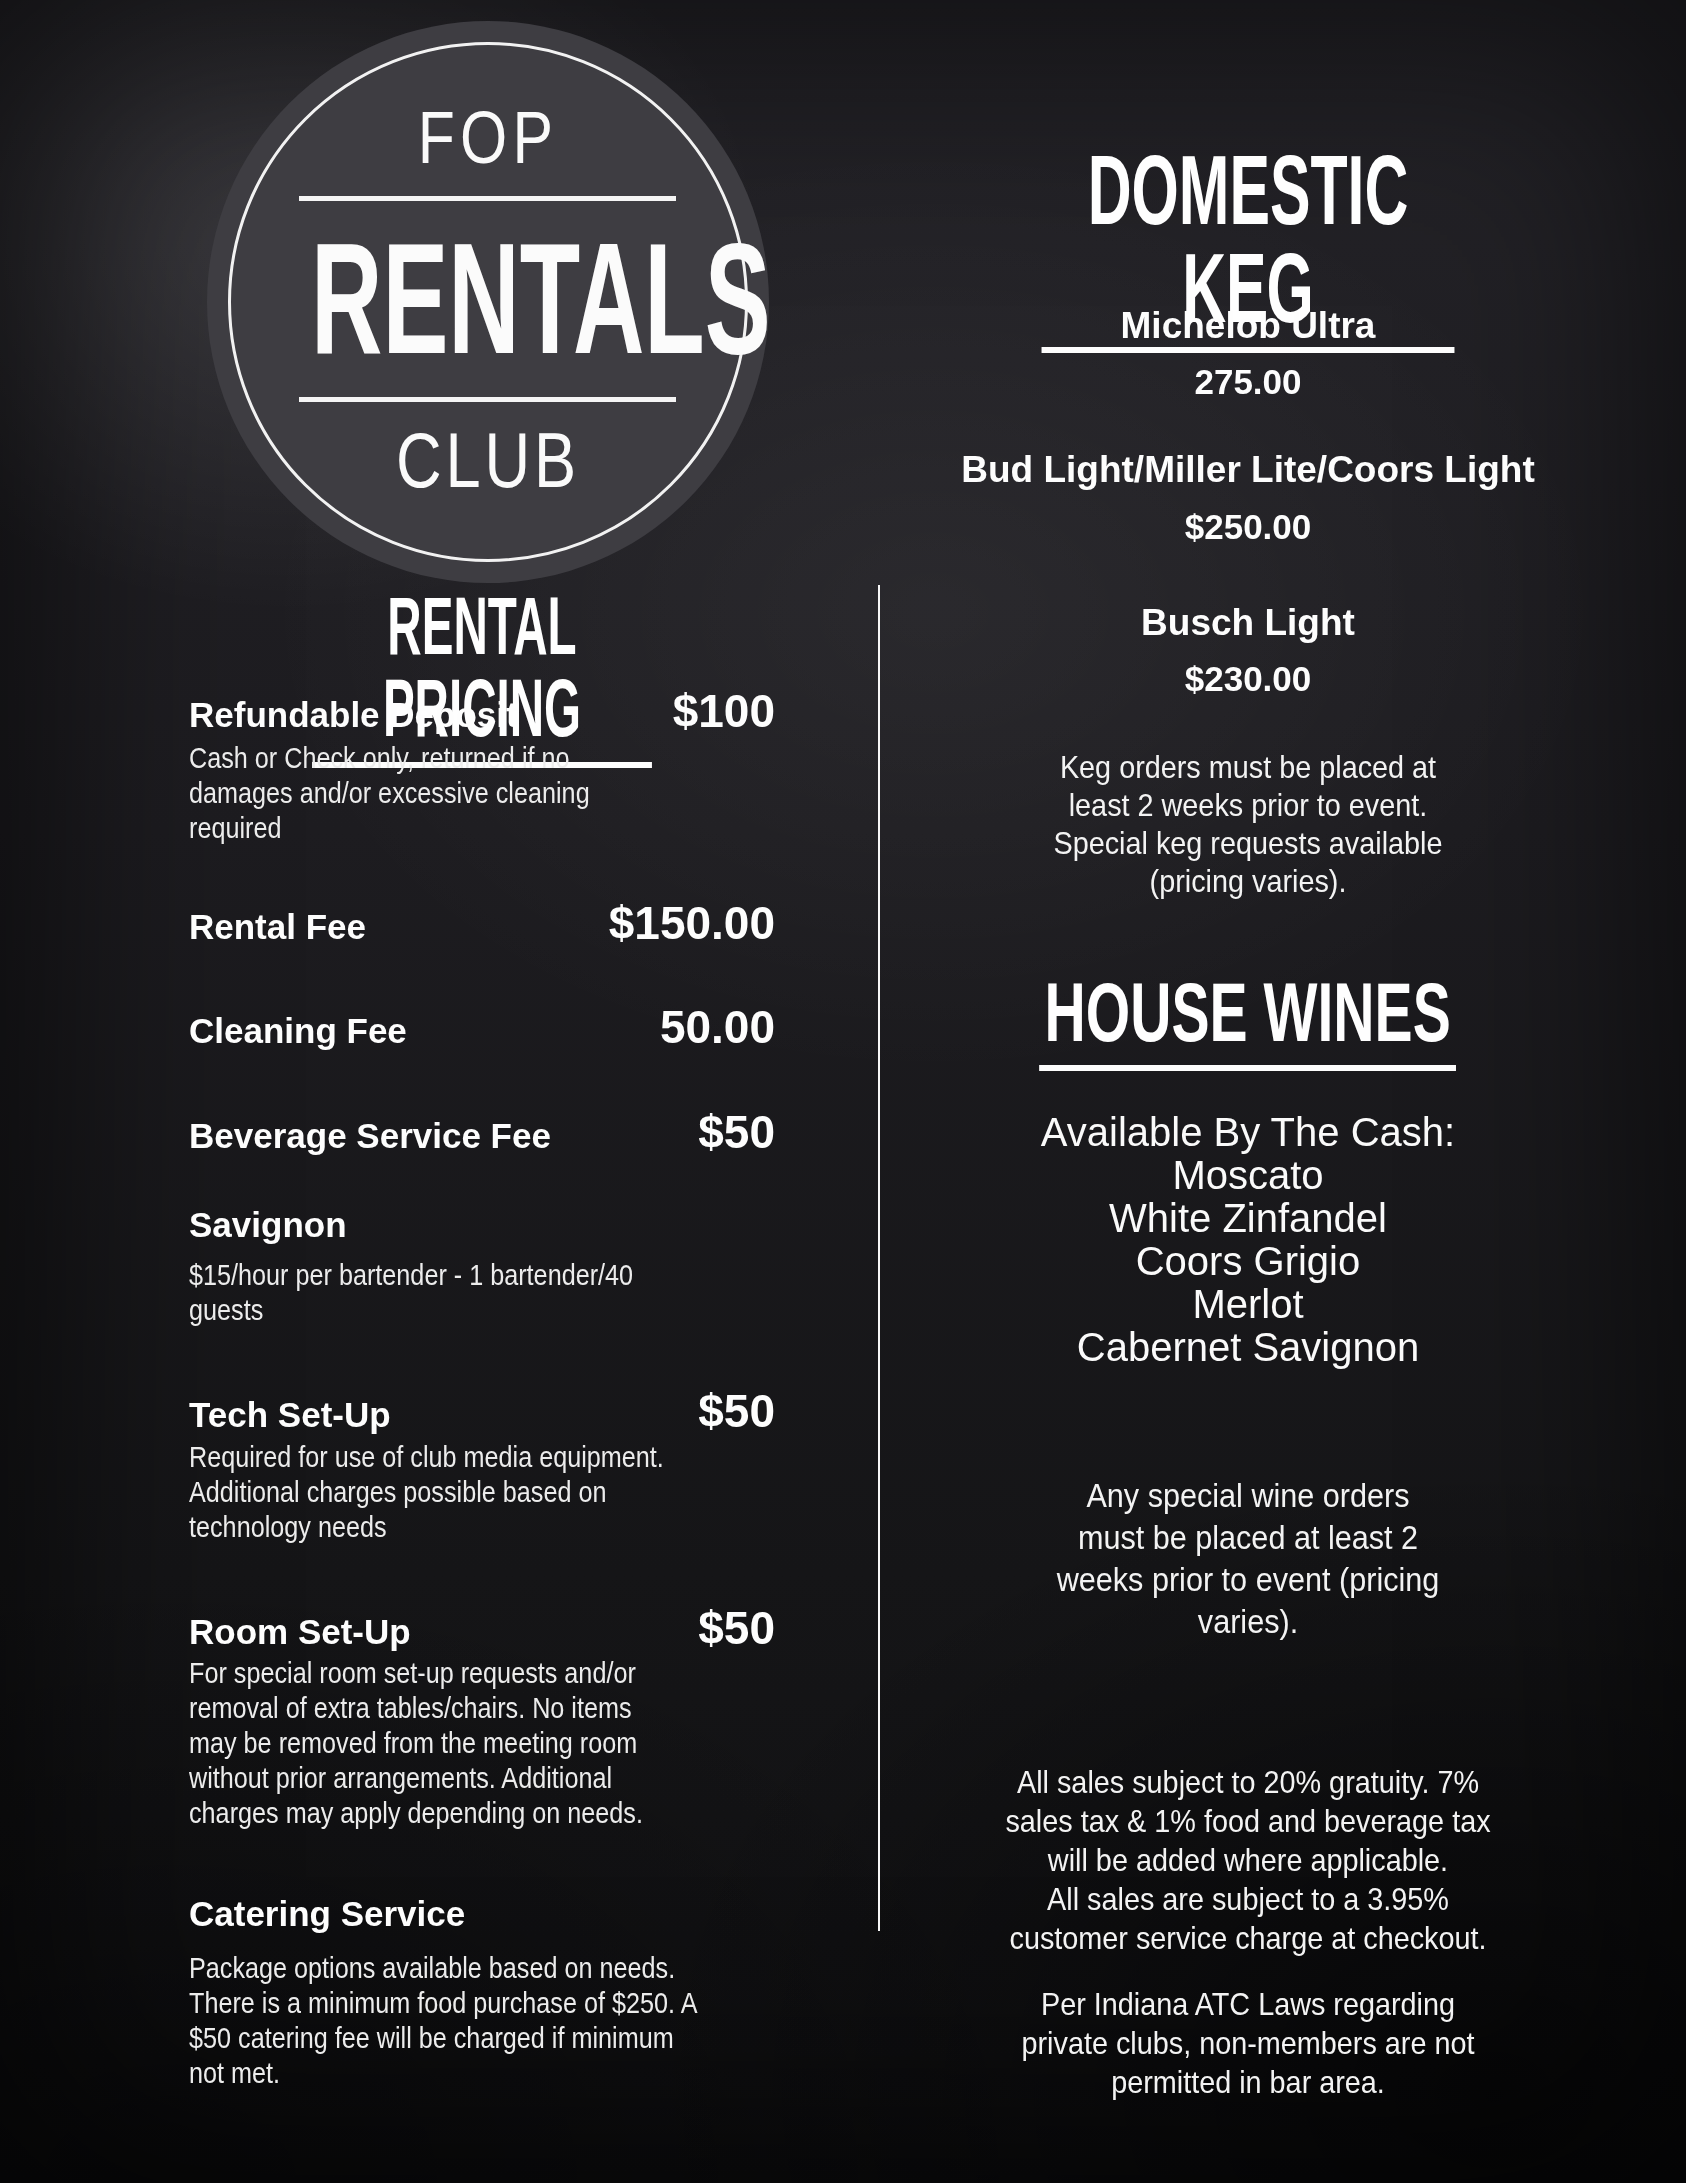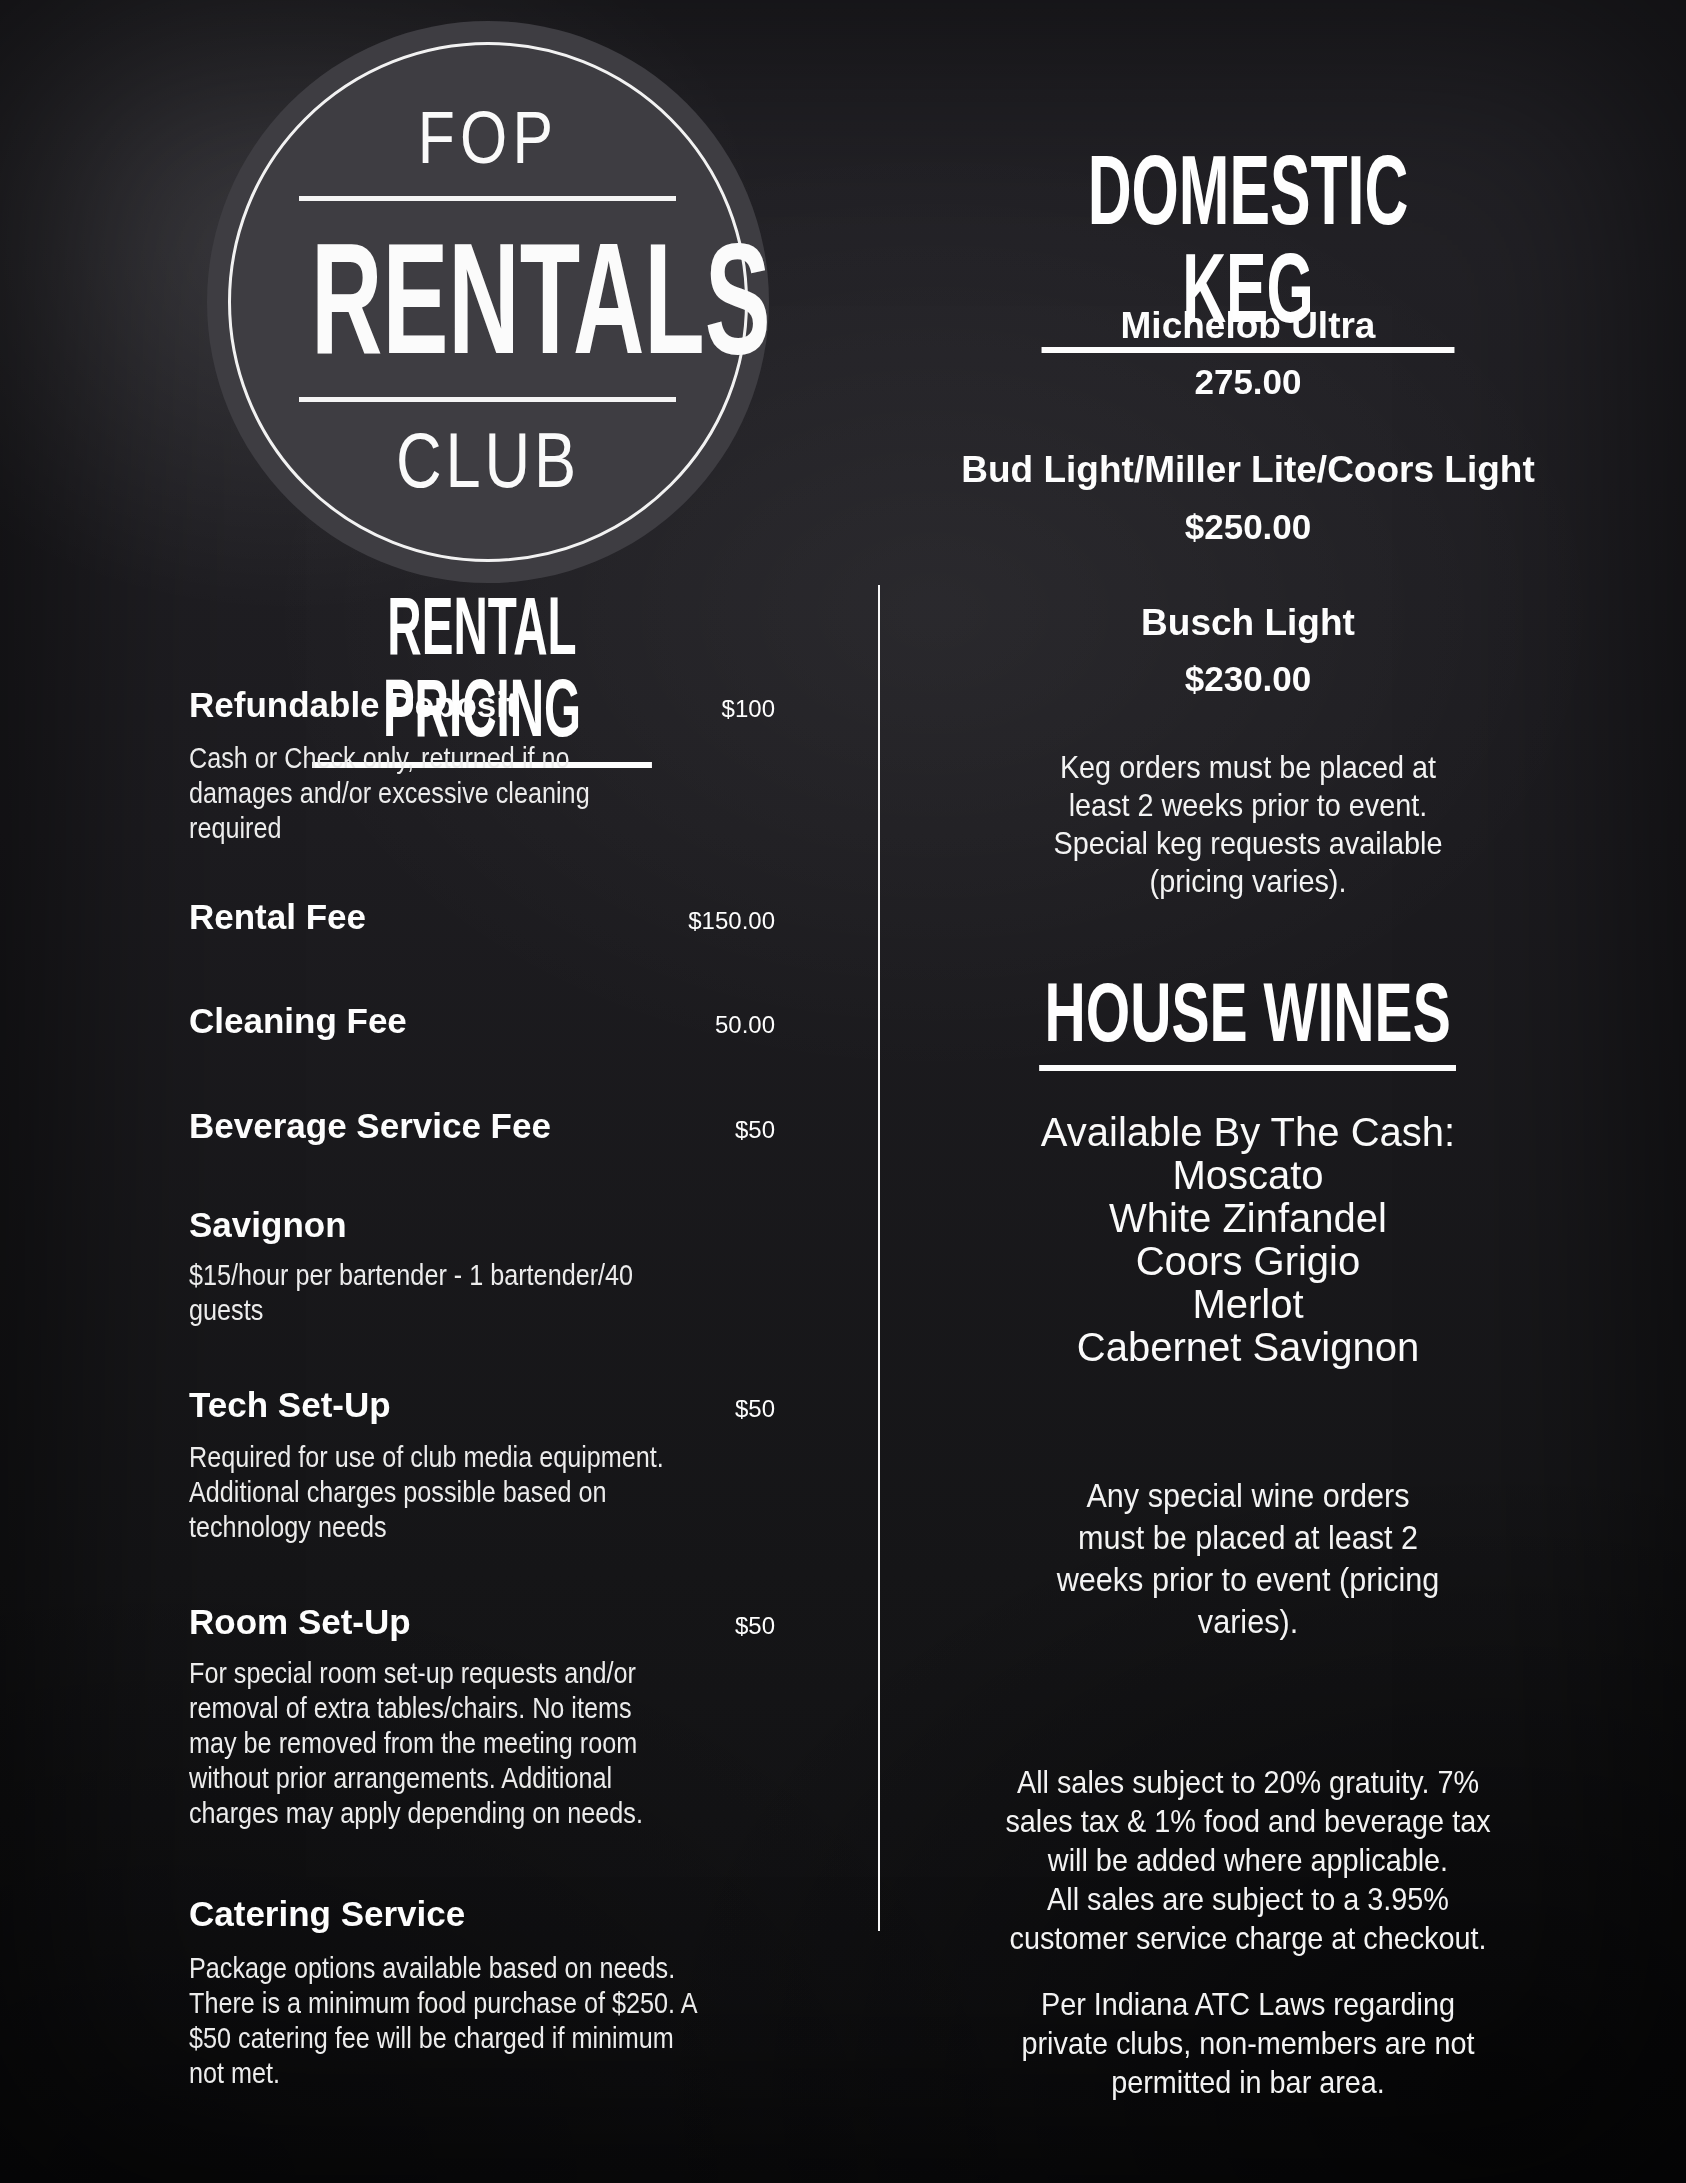--- a/index.html
+++ b/index.html
@@ -33,21 +33,21 @@
   .hwrap{position:absolute;text-align:center;}
   .hd{display:inline-block;font-weight:bold;line-height:1;color:#fefefe;
     border-bottom:6.4px solid #fdfdfd;}
   .hd.rental{font-size:82px;padding:0 6.4px 13px;transform:scaleX(0.58);transform-origin:center top;}
   .hd.keg{font-size:98px;padding:0 8px 9.6px;transform:scaleX(0.62);transform-origin:center top;}
   .hd.wines{font-size:84px;padding:0 8px 11.2px;transform:scaleX(0.68);transform-origin:center top;}
   
   .row{position:absolute;left:189px;width:586px;display:flex;
     justify-content:space-between;align-items:baseline;}
   .iname{font-size:35px;font-weight:bold;line-height:1.2;color:#fdfdfd;}
-  .iprice{font-size:24px;font-weight:normal;line-height:1.2;color:#fdfdfd;}
+  .iprice{font-size:46px;font-weight:bold;line-height:1.2;color:#fdfdfd;}
   .idesc{position:absolute;left:189px;width:610px;font-size:30px;line-height:35px;
     color:#ececec;white-space:pre-line;transform:scaleX(0.84);transform-origin:left top;}
   
   .cblock{position:absolute;left:915px;width:666px;text-align:center;}
   .bname{font-size:37px;font-weight:bold;line-height:1.2;color:#fdfdfd;}
   .bprice{font-size:35px;font-weight:bold;line-height:1.2;color:#fdfdfd;}
   .note{font-size:32px;line-height:38px;color:#f3f3f3;white-space:pre-line;
     transform:scaleX(0.9);transform-origin:center top;}
   .note.wine{font-size:34px;line-height:42px;}
   .note.foot{line-height:39px;}

